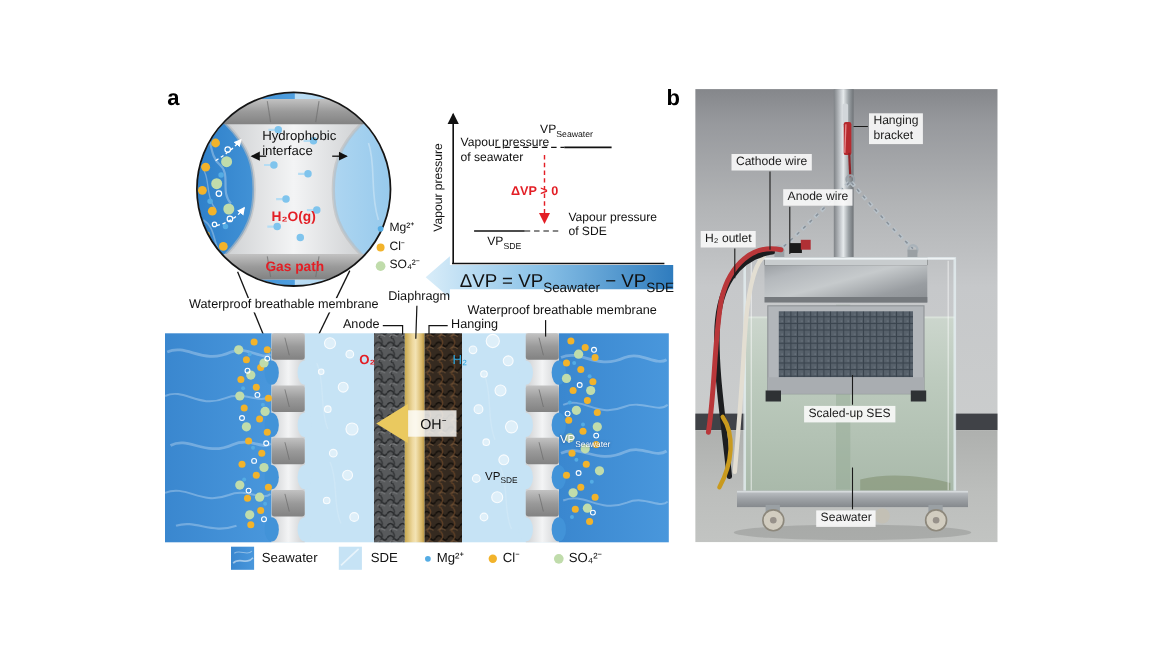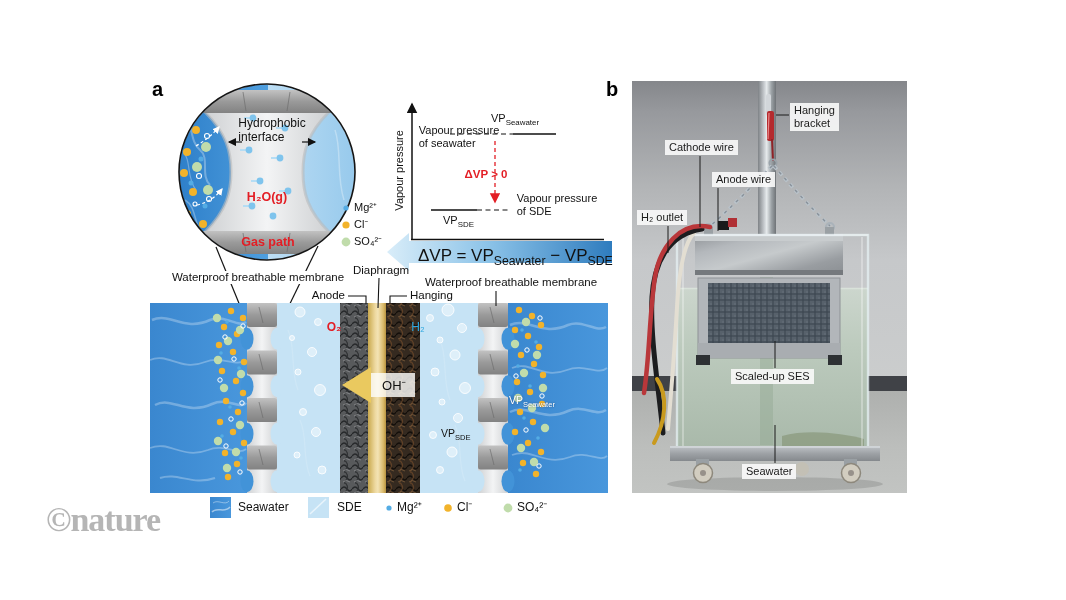--- a/index.html
+++ b/index.html
@@ -478,21 +478,20 @@
 <div class="lbl" style="left:441px;top:427px;font-size:10.5px">
   <span>VP</span><sub>SDE</sub>
 </div>
 
 <div class="lbl" style="left:238px;top:501px;font-size:12px">Seawater</div>
 <div class="lbl" style="left:337px;top:501px;font-size:12px">SDE</div>
 <div class="lbl" style="left:397px;top:501px;font-size:12px">Mg²⁺</div>
 <div class="lbl" style="left:457px;top:501px;font-size:12px">Cl⁻</div>
 <div class="lbl" style="left:517px;top:501px;font-size:12px">SO₄²⁻</div>
 
-<div id="nature-mark">©nature</div>
 
 <div class="panel-letter" style="left:606px;top:78px">b</div>
 
 <div id="photo">
   <div class="wall"></div>
   <div class="baseboard"></div>
   <div class="floor"></div>
 
   <svg class="abs" style="left:0;top:0" width="275" height="412" viewBox="0 0 275 412">
     <defs>

